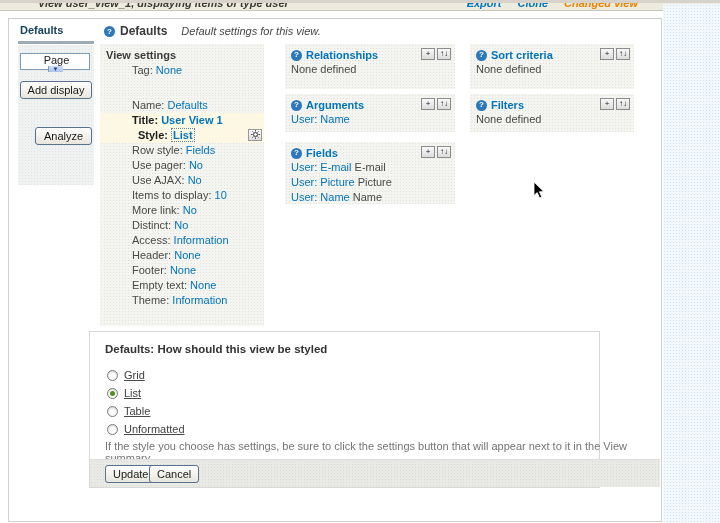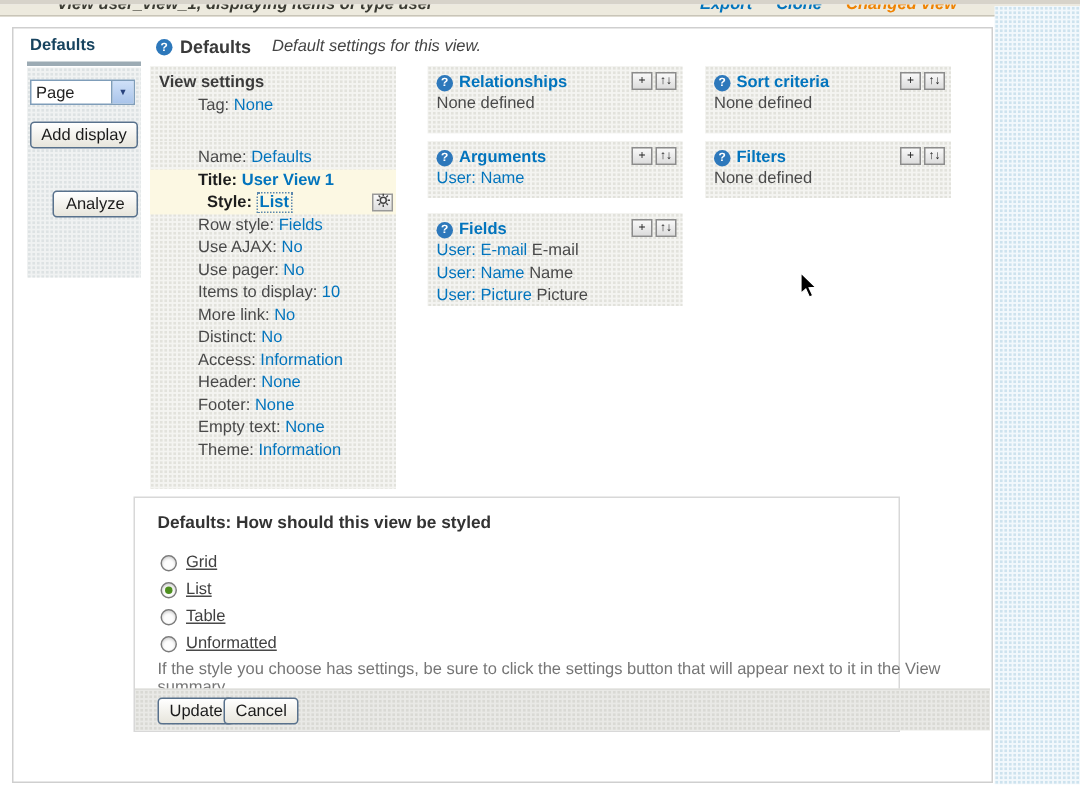--- a/index.html
+++ b/index.html
@@ -26,21 +26,21 @@
     background:#fff; border:1px solid #cfcfcf; }
 
   
   .tab { position:absolute; left:9px; top:5px; width:76px; height:17px;
     font-weight:bold; color:#17435f; padding-left:2px; }
   .tab-underline { position:absolute; left:9px; top:22px; width:76px; height:3px; background:#9cabb4; }
   .tab-body { position:absolute; left:9px; top:26px; width:76px; height:140px;
     background-color:#f0f2f2;
     background-image:radial-gradient(#dde2e3 0.9px, transparent 0.9px); background-size:3px 3px; }
   .xp-select { position:absolute; left:2px; top:8px; width:70px; height:17px;
-    border:1px solid #7f9db9; background:#fff; display:flex; align-items:center; }
+    border:1px solid #7f9db9; background:#fff; display:flex; align-items:center;flex-direction:column; }
   .xp-select .sel-text { flex:1; padding-left:3px; color:#222; }
   .xp-select .sel-btn { width:15px; height:15px; background:linear-gradient(#cfe0f8,#a9c4ea);
     border-left:1px solid #7f9db9; display:flex; align-items:center; justify-content:center;
     color:#28427c; font-size:6px; }
   .xp-btn { border:1px solid #58718c; border-radius:3px; background:linear-gradient(#ffffff,#e7e5dc);
     color:#1a1a1a; font-size:11px; text-align:center; line-height:16px; height:18px;
     font-family:"Liberation Sans",sans-serif; }
   .btn-add-display { position:absolute; left:2px; top:36px; width:72px; }
   .btn-analyze { position:absolute; left:17px; top:82px; width:57px; }
 
@@ -155,22 +155,22 @@
     <div>
         <div class="srow"><span class="slbl">Name:</span> <span class="sval">Defaults</span></div>
         <div class="srow hl b"><span class="slbl">Title:</span> <span class="sval">User View 1</span></div>
         <div class="srow hl b ind"><span class="slbl">Style:</span> <span class="sval focus">List</span><span class="gear-btn">
             <span><svg width="9" height="9" viewBox="0 0 9 9">
                 <circle cx="4.5" cy="4.5" r="2" fill="none" stroke="#444"></circle>
                 <path d="M4.5 0v1.6M4.5 7.4V9M0 4.5h1.6M7.4 4.5H9M1.4 1.4l1.1 1.1M6.5 6.5l1.1 1.1M7.6 1.4L6.5 2.5M2.5 6.5L1.4 7.6" stroke="#444" stroke-width="0.9"></path>
               </svg></span>
           </span></div>
         <div class="srow"><span class="slbl">Row style:</span> <span class="sval">Fields</span></div>
+        <div class="srow"><span class="slbl">Use pager:</span> <span class="sval">No</span></div>
         <div class="srow"><span class="slbl">Use AJAX:</span> <span class="sval">No</span></div>
-        <div class="srow"><span class="slbl">Use pager:</span> <span class="sval">No</span></div>
         <div class="srow"><span class="slbl">Items to display:</span> <span class="sval">10</span></div>
         <div class="srow"><span class="slbl">More link:</span> <span class="sval">No</span></div>
         <div class="srow"><span class="slbl">Distinct:</span> <span class="sval">No</span></div>
         <div class="srow"><span class="slbl">Access:</span> <span class="sval">Information</span></div>
         <div class="srow"><span class="slbl">Header:</span> <span class="sval">None</span></div>
         <div class="srow"><span class="slbl">Footer:</span> <span class="sval">None</span></div>
         <div class="srow"><span class="slbl">Empty text:</span> <span class="sval">None</span></div>
         <div class="srow"><span class="slbl">Theme:</span> <span class="sval">Information</span></div>
       </div>
   </div>
@@ -205,22 +205,22 @@
     <div class="sec-head">
       <span class="help">?</span>
       <span class="sec-title">Fields</span>
     </div>
     <div class="sec-btns">
       <span class="mini-btn">+</span>
       <span class="mini-btn">↑↓</span>
     </div>
     <div>
         <div class="item-row"><span class="ilink">User: E-mail</span> <span class="isuffix">E-mail</span></div>
+        <div class="item-row"><span class="ilink">User: Picture</span> <span class="isuffix">Picture</span></div>
         <div class="item-row"><span class="ilink">User: Name</span> <span class="isuffix">Name</span></div>
-        <div class="item-row"><span class="ilink">User: Picture</span> <span class="isuffix">Picture</span></div>
       </div>
   </div>
 
   <div class="box box-sort">
     <div class="sec-head">
       <span class="help">?</span>
       <span class="sec-title">Sort criteria</span>
     </div>
     <div class="sec-btns">
       <span class="mini-btn">+</span>

